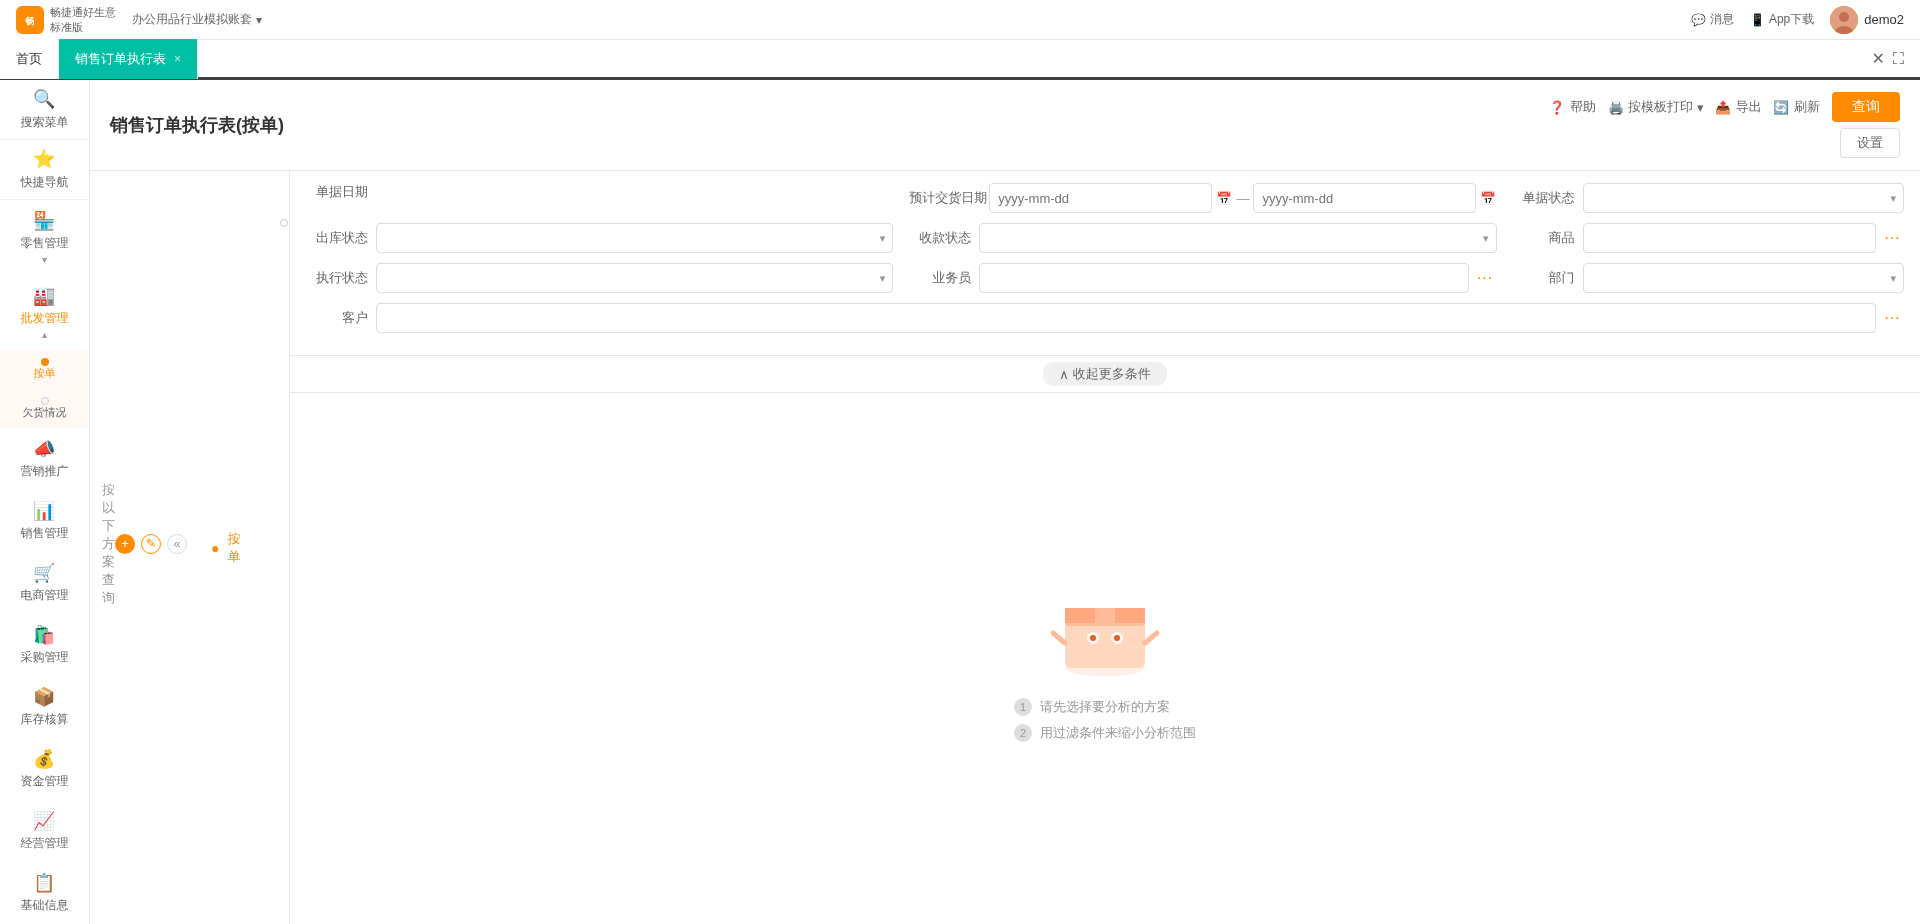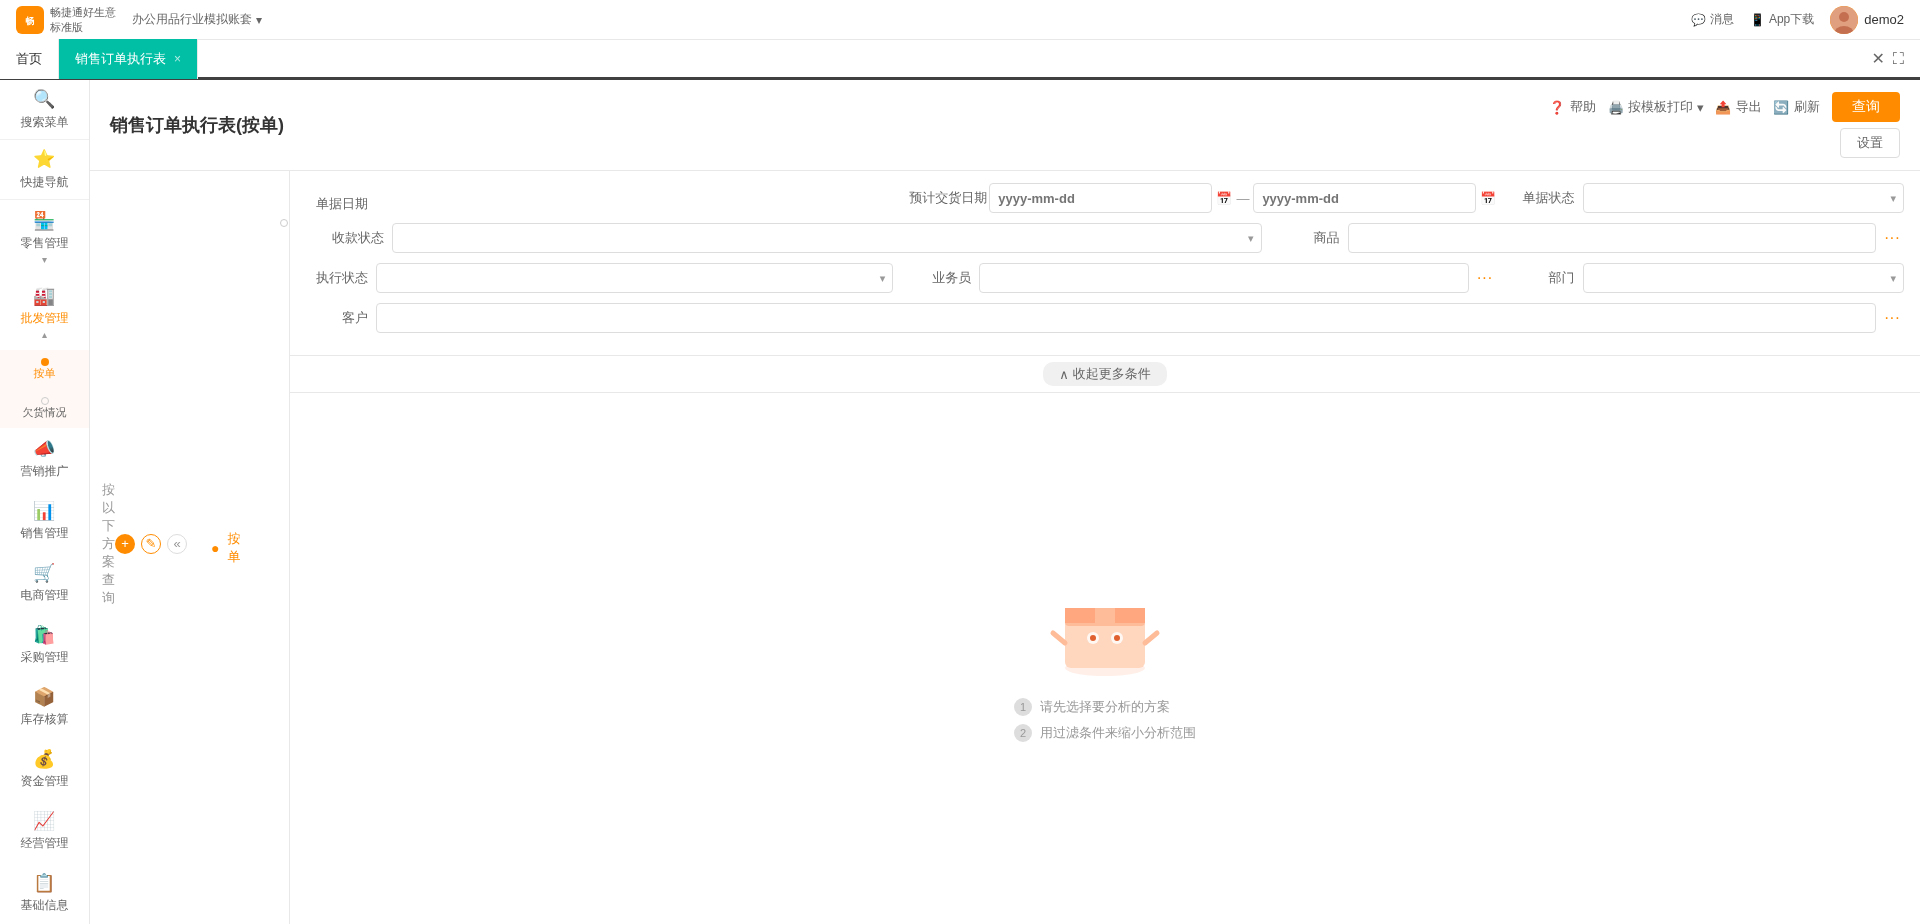--- a/index.html
+++ b/index.html
@@ -45,21 +45,21 @@
     .sidebar-sub-item.active { color: #ff8c00; }
     .expand-arrow { font-size: 10px; color: #999; margin-top: 2px; }
 
     
     .content-area { flex: 1; display: flex; flex-direction: column; overflow: hidden; background: #f5f5f5; }
     .page-title { font-size: 18px; font-weight: 600; color: #333; }
     .page-action-btn { display: flex; align-items: center; gap: 4px; color: #666; font-size: 13px; cursor: pointer; }
     .query-btn { background: #ff8c00; color: #fff; border: none; padding: 6px 20px; border-radius: 4px; cursor: pointer; font-size: 14px; font-weight: 500; }
     .setting-btn { background: #fff; color: #666; border: 1px solid #ddd; padding: 5px 16px; border-radius: 4px; cursor: pointer; font-size: 13px; }
     .field-input { flex: 1; height: 30px; border: 1px solid #ddd; border-radius: 4px; padding: 0 8px; font-size: 13px; color: #333; outline: none; background: #fff; }
-    .date-input { flex: 1; height: 30px; border: 1px solid #ddd; border-radius: 4px; padding: 4px 8px; font-size: 13px; color: #999; outline: none; background: #fff; font-weight: bold; }
+    .date-input { flex: 1; height: 30px; border: 1px solid #ddd; border-radius: 4px; padding: 4px 8px; font-size: 13px; color: #999; outline: none; background: #fff; }
 
     .top-main { display: flex; flex: 1; overflow: hidden; }
 
     
     .scheme-panel { width: 200px; border-right: 1px solid #e8e8e8; display: flex; flex-direction: row; padding: 12px 0; background: #fff; flex-shrink: 0; }
     .scheme-panel-header { display: flex; align-items: center; justify-content: space-between; padding: 0 12px 8px 12px; }
     .scheme-panel-title { font-size: 13px; color: #999; }
     .scheme-panel-btns { display: flex; align-items: center; gap: 6px; }
     .spb { width: 20px; height: 20px; border-radius: 50%; background: #ff8c00; color: #fff; display: flex; align-items: center; justify-content: center; cursor: pointer; font-size: 13px; line-height: 1; }
     .spb.outline { background: #fff; color: #ff8c00; border: 1px solid #ff8c00; }
@@ -80,21 +80,21 @@
     .fs-label { width: 70px; text-align: right; color: #666; font-size: 13px; padding-right: 8px; white-space: nowrap; flex-shrink: 0; }
     .quick-btns { display: flex; gap: 4px; }
     .qb { padding: 2px 8px; border-radius: 3px; font-size: 12px; cursor: pointer; color: #666; border: 1px solid transparent; }
     .qb.active { background: #ff8c00; color: #fff; }
 
     .select-box { position: relative; flex: 1; }
     .select-box select { width: 100%; height: 30px; border: 1px solid #ddd; border-radius: 4px; padding: 0 28px 0 8px; font-size: 13px; color: #333; outline: none; appearance: none; background: #fff; cursor: pointer; }
     .select-box::after { content: '▾'; position: absolute; right: 8px; top: 50%; transform: translateY(-50%); color: #999; pointer-events: none; font-size: 11px; }
     .dots-btn { color: #ff8c00; font-size: 16px; cursor: pointer; padding: 0 4px; margin-left: 4px; }
 
-    .multi-col-row { display: flex; align-items: flex-end; gap: 0; }
+    .multi-col-row { display: flex; align-items: flex-start; gap: 0; }
     .col-3 { flex: 1; display: flex; align-items: center; min-width: 0; }
 
     .collapse-strip { display: flex; align-items: center; justify-content: center; padding: 6px; background: #fff; border-bottom: 1px solid #e8e8e8; }
     .cs-btn { display: flex; align-items: center; gap: 4px; color: #666; font-size: 13px; cursor: pointer; padding: 3px 16px; background: #f0f0f0; border-radius: 10px; }
 
     .data-area { flex: 1; background: #fff; display: flex; align-items: center; justify-content: center; flex-direction: column; }
     .empty-illustration { display: flex; flex-direction: column; align-items: center; gap: 20px; }
     .hint-list { color: #999; font-size: 13px; }
     .hint-li { display: flex; align-items: center; gap: 8px; margin-bottom: 8px; }
     .hint-circle { width: 18px; height: 18px; border-radius: 50%; background: #ddd; color: #999; font-size: 11px; display: flex; align-items: center; justify-content: center; flex-shrink: 0; }
@@ -312,20 +312,28 @@
               <span class="fs-label">单据状态</span>
               <div class="select-box" style="flex:1;">
                 <select>
                   <option value=""></option>
                 </select>
               </div>
             </div>
           </div>
 
           <div class="filter-section-row multi-col-row">
+            <div class="col-3" style="flex:1.5;">
+              <span class="fs-label">出库状态</span>
+              <div class="select-box" style="flex:1;">
+                <select>
+                  <option value=""></option>
+                </select>
+              </div>
+            </div>
             <div class="col-3" style="flex:1.5;margin-left:16px;">
               <span class="fs-label">收款状态</span>
               <div class="select-box" style="flex:1;">
                 <select>
                   <option value=""></option>
                 </select>
               </div>
             </div>
             <div class="col-3" style="flex:1;margin-left:16px;">
               <span class="fs-label">商品</span>

